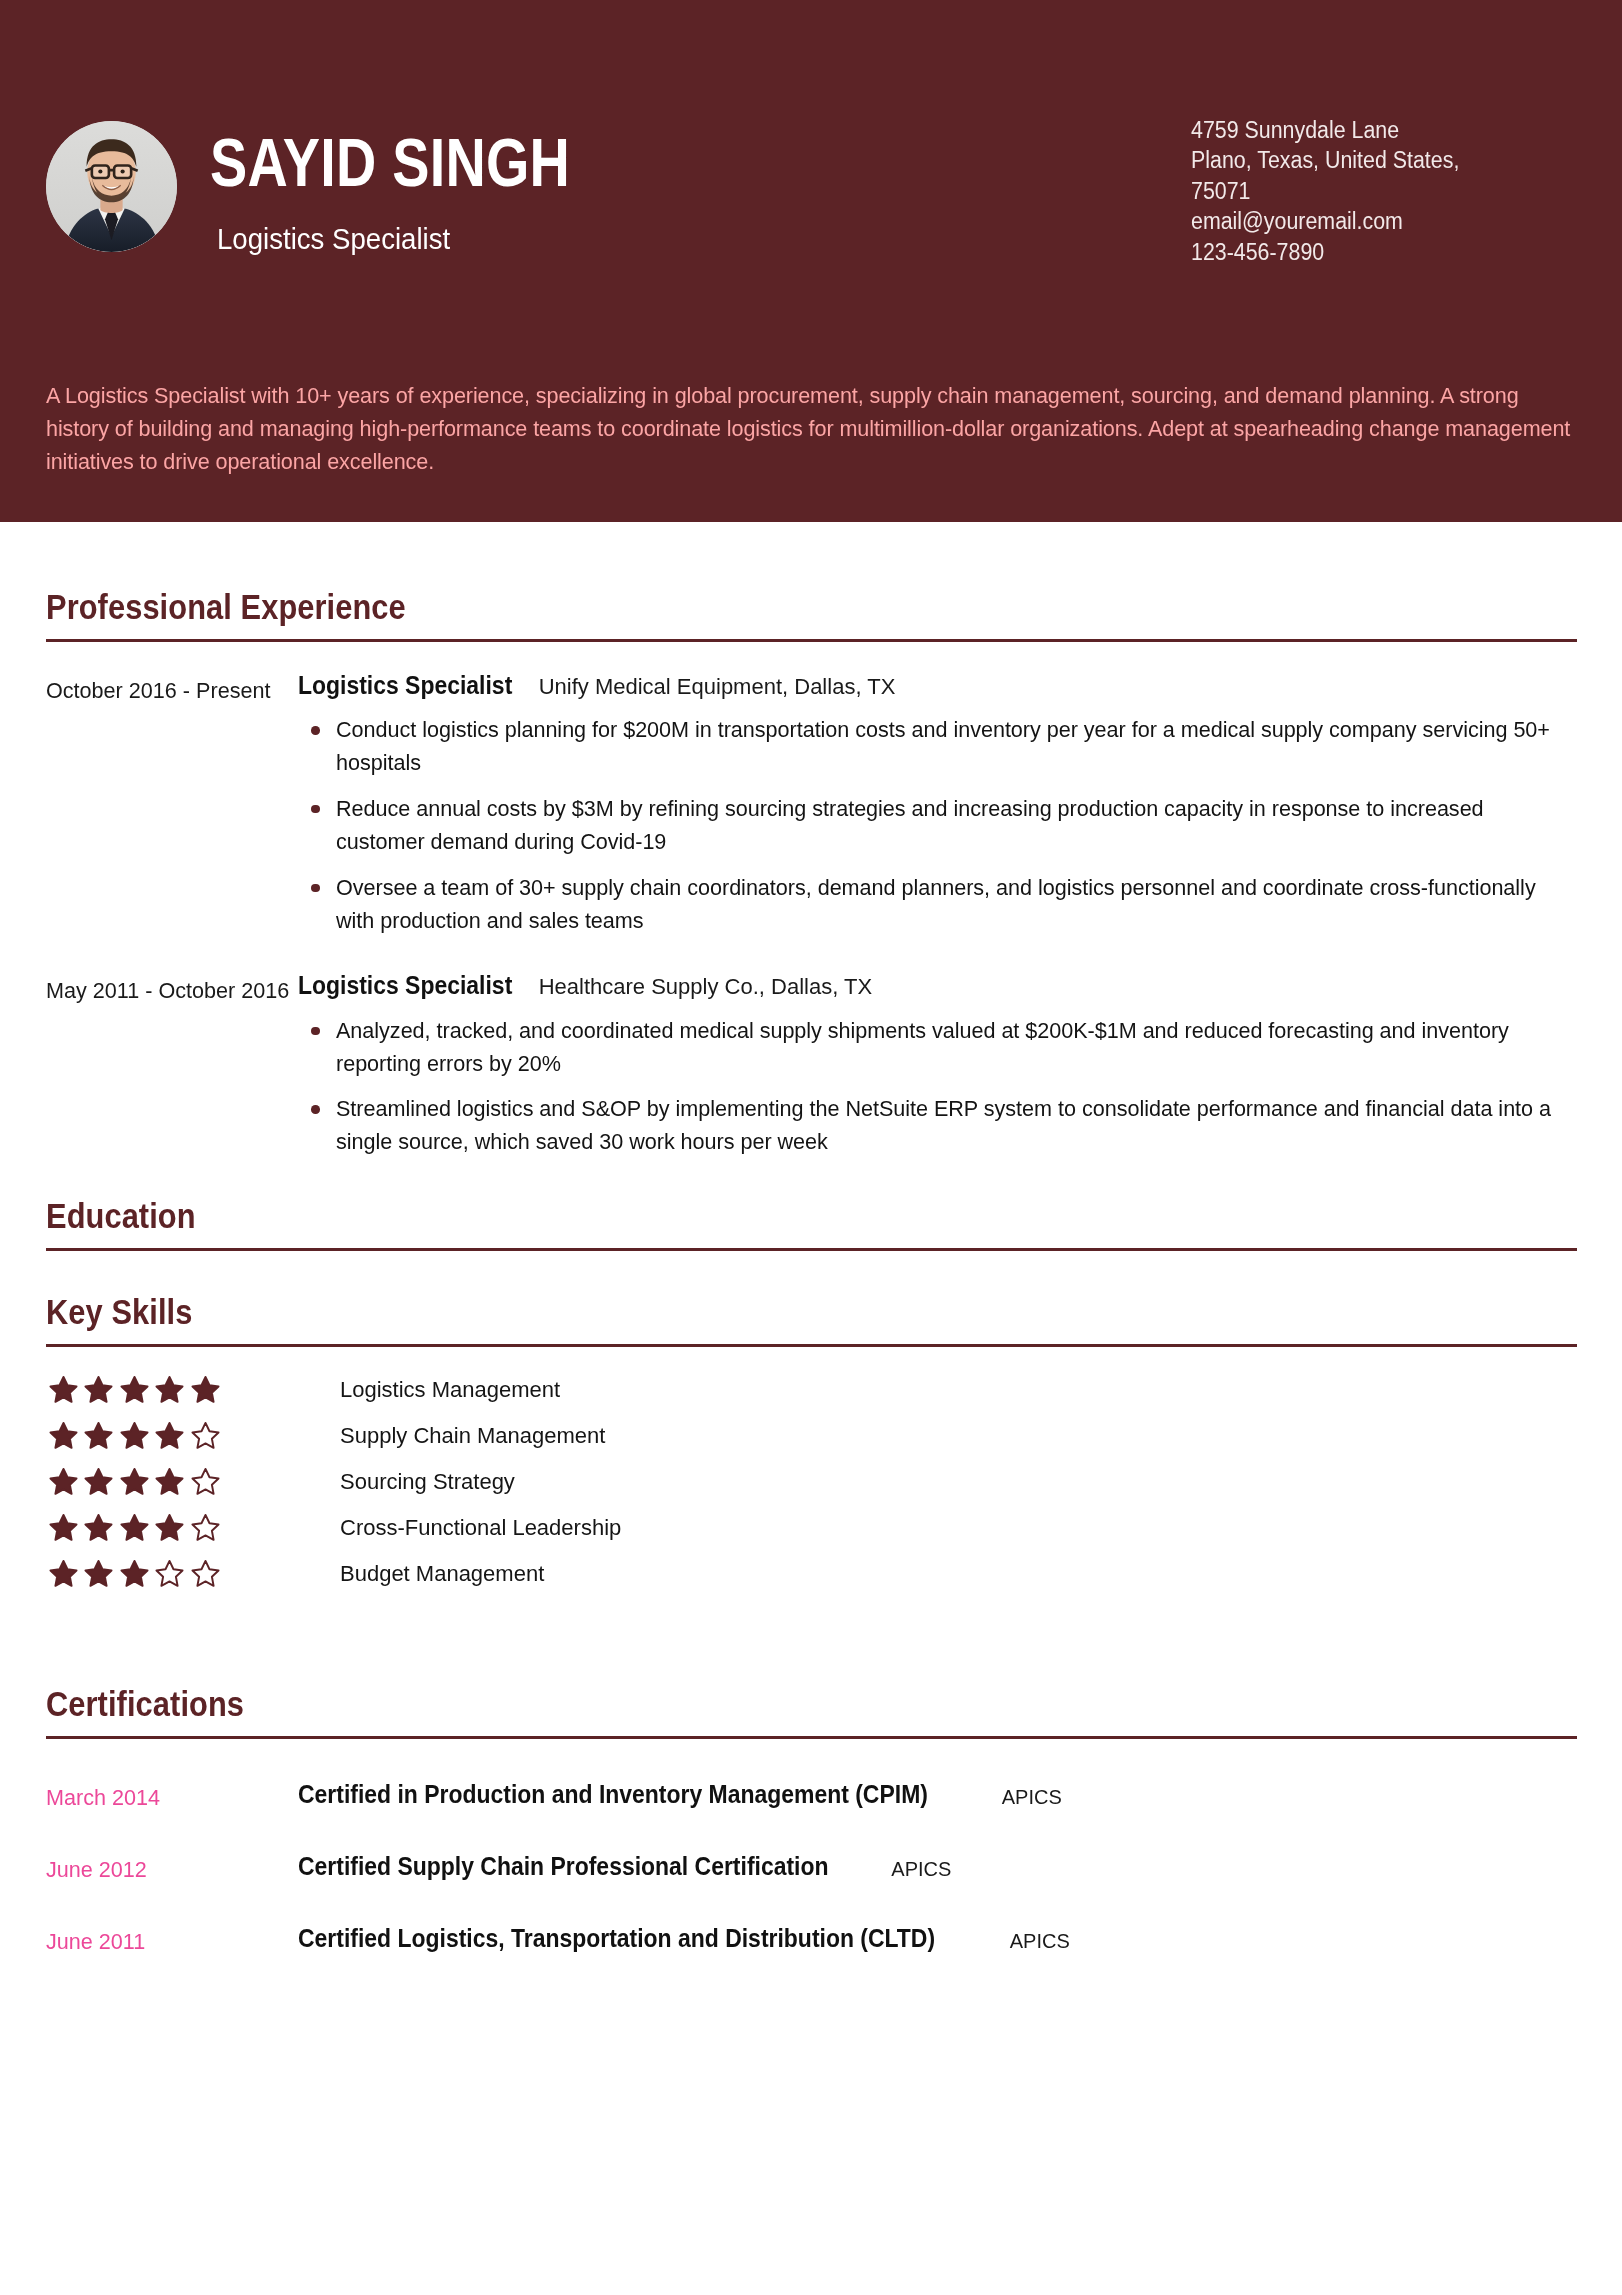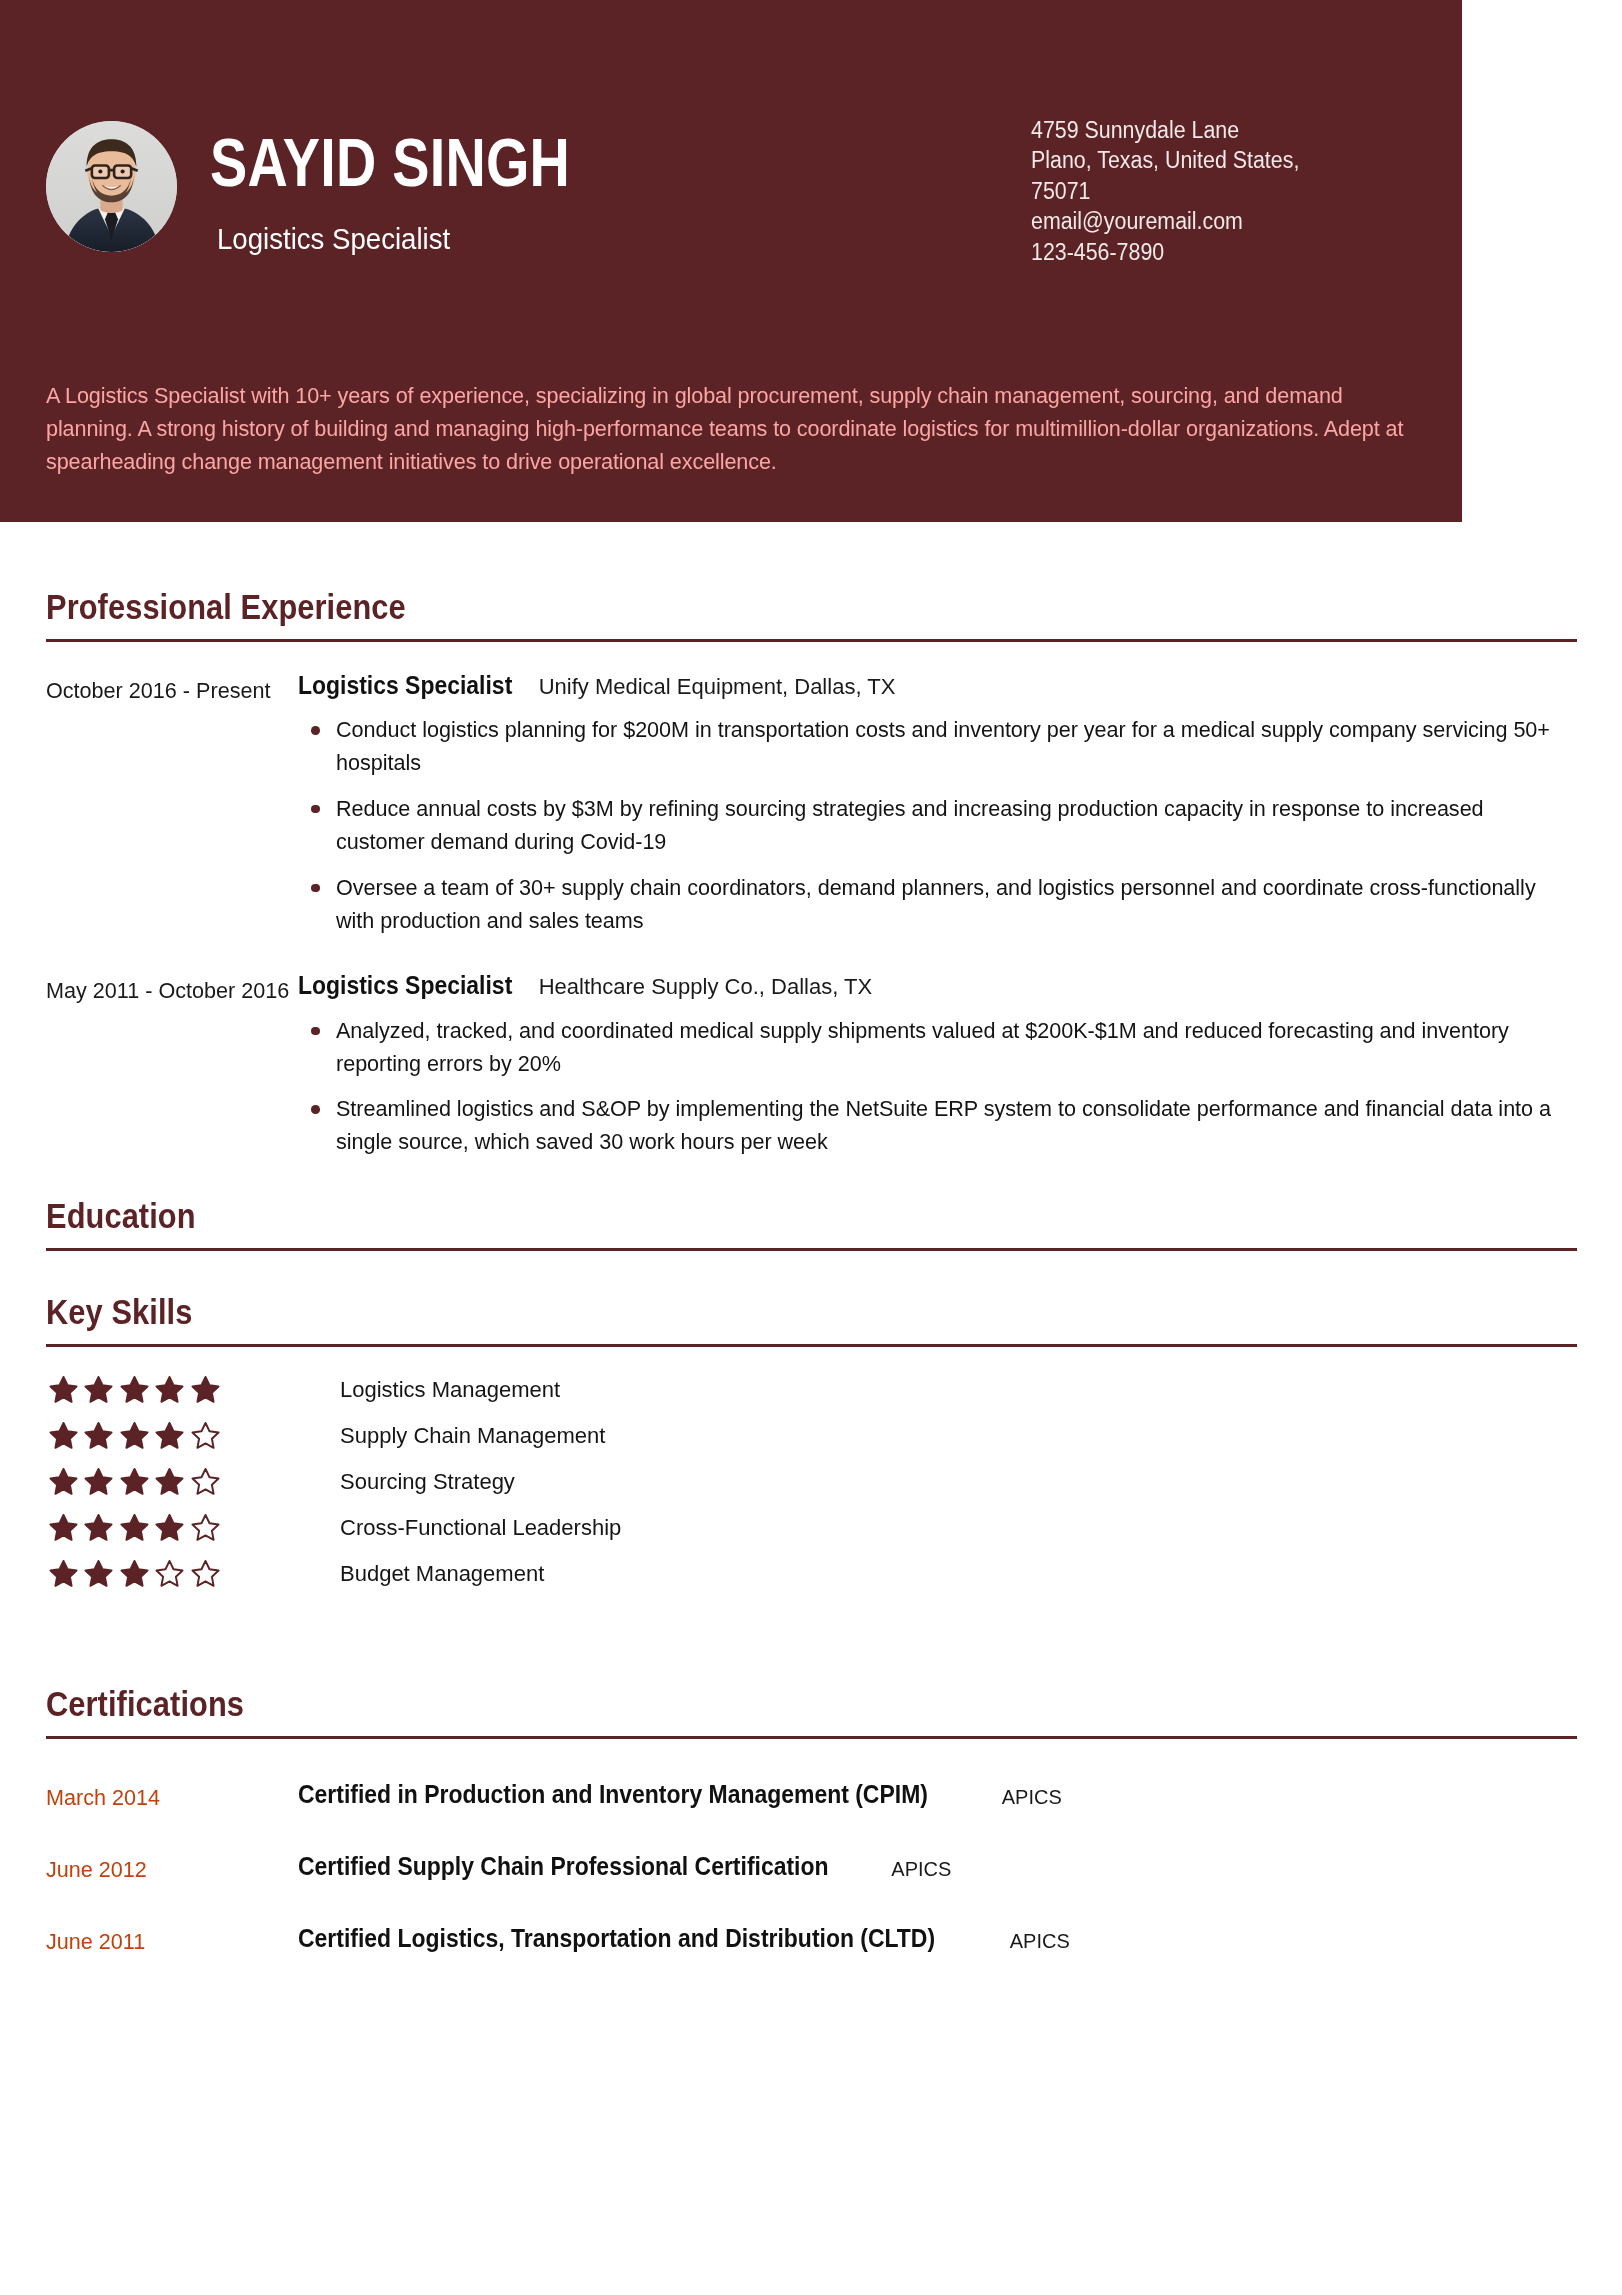--- a/index.html
+++ b/index.html
@@ -14,21 +14,21 @@
   body {
     font-family: "Liberation Sans", sans-serif;
     color: #1a1a1a;
     position: relative;
     overflow: hidden;
   }
 
   
   .header-band {
     background: #5C2326;
-    width: 1462px;
+    width: 1622px;
     height: 522px;
     position: relative;
     padding: 0;
   }
 
   .header-top {
     display: flex;
     align-items: flex-start;
     padding: 121px 0 0 0;
   }
@@ -244,21 +244,21 @@
     align-items: flex-start;
     margin-top: 41px;
   }
 
   .cert-entry:first-child { margin-top: 38px; }
 
   .cert-date {
     flex: 0 0 252px;
     font-size: 21.6px;
     font-weight: 300;
-    color: #c2410c;
+    color: #ec4899;
     padding-top: 5.2px;
   }
 
   .cert-name {
     font-size: 25.5px;
     font-weight: 700;
     color: #111;
     transform: scaleX(0.9);
     transform-origin: left center;
     white-space: nowrap;

